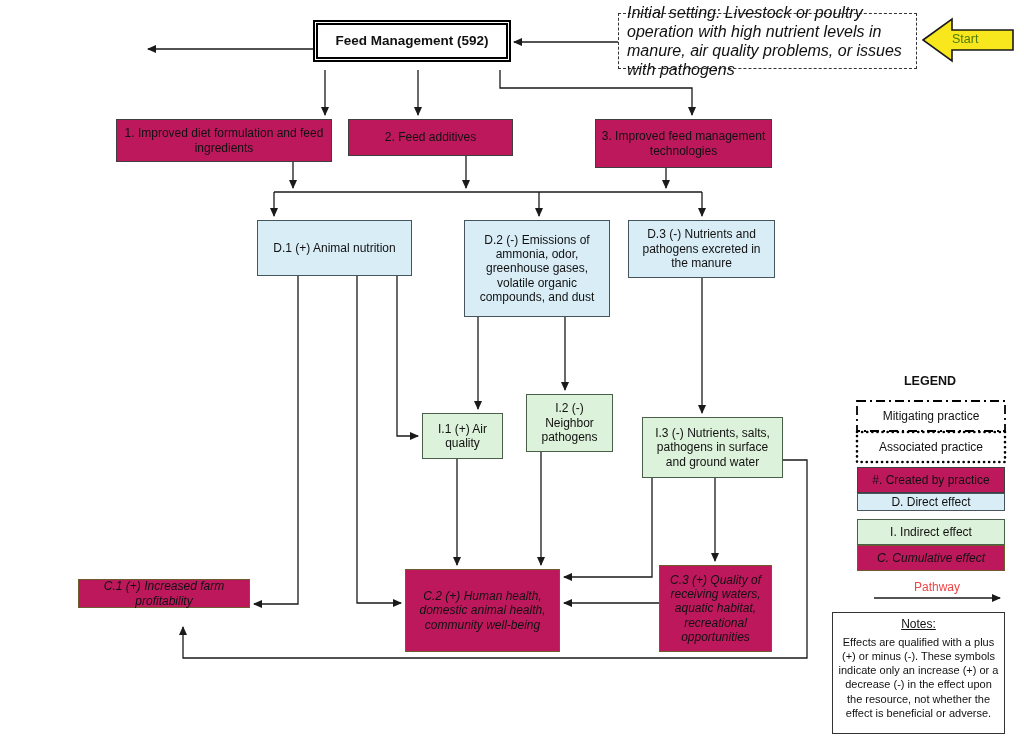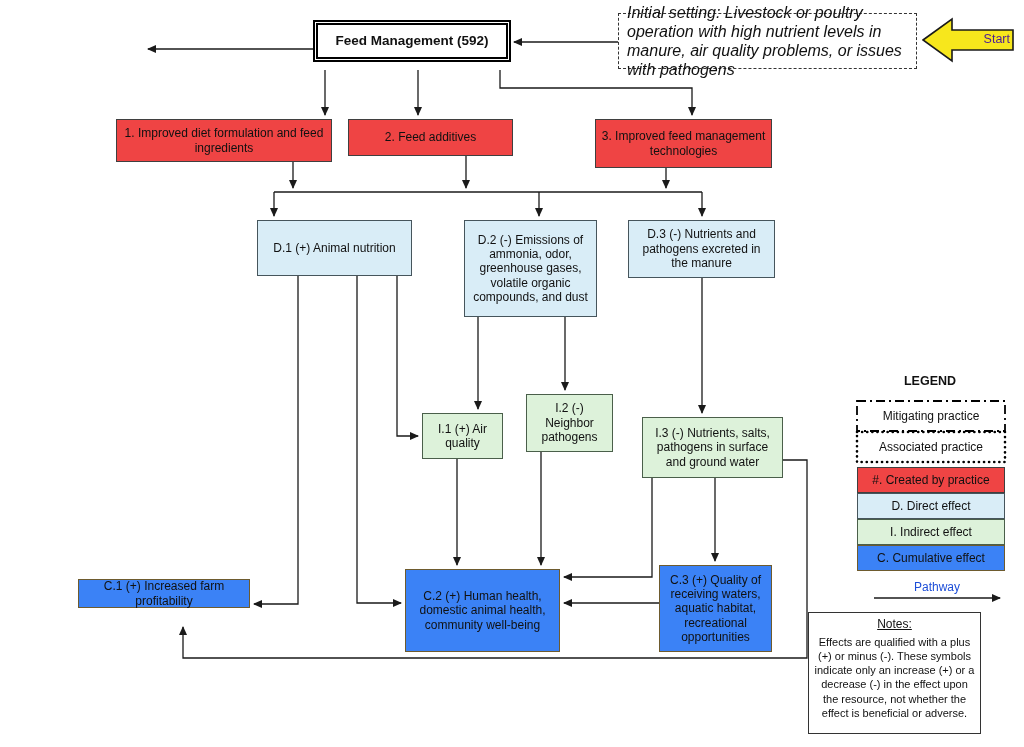--- a/index.html
+++ b/index.html
@@ -2,40 +2,40 @@
 <html><head>
 <meta charset="utf-8">
 <style>
   html,body{margin:0;padding:0;background:#fff;}
   #canvas{position:relative;width:1024px;height:747px;background:#ffffff;overflow:hidden;
           font-family:"Liberation Sans", sans-serif;}
   #wires{position:absolute;left:0;top:0;width:1024px;height:747px;z-index:1;}
   .node{position:absolute;z-index:2;display:flex;align-items:center;justify-content:center;
         text-align:center;font:12px/1.2 "Liberation Sans",sans-serif;color:#111;
         box-sizing:border-box;padding:2px 5px;}
-  .gray{background:#ef4444;border:1.5px solid #3f3f3f;}
+  .gray{background:#be185d;border:1.5px solid #3f3f3f;}
   .blue{background:#d9edf7;border:1.4px solid #46555c;}
   .green{background:#ddf2da;border:1.4px solid #4a5f4a;}
-  .orange{background:#3b82f6;border:1.4px solid #6e5b2e;}
+  .orange{background:#be185d;border:1.4px solid #6e5b2e;font-style:italic;}
   .dotted-box{background:#fff;border:2.5px dotted #000;}
   .dashed-box{background:#fff;border:1.6px dashed #333;font-style:italic;
               justify-content:flex-start;text-align:left;align-items:center;padding:3px 8px;}
   .fm{background:#fff;border:5px double #000;font-weight:bold;font-size:13.5px;}
   .leglabel{background:transparent;border:none;text-align:center;}
   .legtitle{position:absolute;z-index:2;left:855px;top:374px;width:150px;text-align:center;
             font:bold 12.5px/1.2 "Liberation Sans",sans-serif;color:#111;}
   .pathway-label{position:absolute;z-index:2;left:872px;top:580px;width:130px;text-align:center;
-            font:12px/1.2 "Liberation Sans",sans-serif;color:#1d4ed8;}
-  .notes{position:absolute;z-index:2;left:808px;top:612px;width:173px;height:122px;
+            font:12px/1.2 "Liberation Sans",sans-serif;color:#ef4444;}
+  .notes{position:absolute;z-index:2;left:832px;top:612px;width:173px;height:122px;
          box-sizing:border-box;border:1.4px solid #333;background:#fff;padding:4px 5px;
          font:11px/1.3 "Liberation Sans",sans-serif;color:#111;text-align:center;}
   .notes .ttl{text-decoration:underline;margin-bottom:2px;font-size:12px;}
   .start-wrap{position:absolute;z-index:2;left:922px;top:17px;width:92px;height:46px;}
-  .start-wrap span{position:absolute;left:30px;top:14px;width:58px;text-align:right;
-                   font:12.5px/1.3 "Liberation Sans",sans-serif;color:#4c1d95;}
+  .start-wrap span{position:absolute;left:30px;top:14px;width:58px;text-align:left;
+                   font:12.5px/1.3 "Liberation Sans",sans-serif;color:#4d7c0f;}
 </style>
 </head>
 <body>
 
 <div id="canvas">
 
   <svg id="wires" viewBox="0 0 1024 747" xmlns="http://www.w3.org/2000/svg">
     <defs>
       <marker id="ah" markerWidth="9" markerHeight="8" refX="8" refY="4" orient="auto" markerUnits="userSpaceOnUse">
         <path d="M0,0 L9,4 L0,8 z" fill="#1a1a1a"></path>
@@ -83,36 +83,36 @@
       <polygon points="1,23 30,2 30,13 91,13 91,33 30,33 30,44" fill="#f7e71c" stroke="#1a1a1a" stroke-width="1.6"></polygon>
     </svg>
     <span>Start</span>
   </div>
 
   <div class="node gray" style="left:116px;top:119px;width:216px;height:43px">1. Improved diet formulation and feed ingredients</div>
   <div class="node gray" style="left:348px;top:119px;width:165px;height:37px">2. Feed additives</div>
   <div class="node gray" style="left:595px;top:119px;width:177px;height:49px">3. Improved feed management technologies</div>
 
   <div class="node blue" style="left:257px;top:220px;width:155px;height:56px">D.1 (+) Animal nutrition</div>
-  <div class="node blue" style="left:464px;top:220px;width:133px;height:97px">D.2 (-) Emissions of ammonia, odor, greenhouse gases, volatile organic compounds, and dust</div>
+  <div class="node blue" style="left:464px;top:220px;width:146px;height:97px">D.2 (-) Emissions of ammonia, odor, greenhouse gases, volatile organic compounds, and dust</div>
   <div class="node blue" style="left:628px;top:220px;width:147px;height:58px">D.3 (-) Nutrients and pathogens excreted in the manure</div>
 
   <div class="node green" style="left:422px;top:413px;width:81px;height:46px">I.1 (+) Air quality</div>
   <div class="node green" style="left:526px;top:394px;width:87px;height:58px">I.2 (-) Neighbor pathogens</div>
   <div class="node green" style="left:642px;top:417px;width:141px;height:61px">I.3 (-) Nutrients, salts, pathogens in surface and ground water</div>
 
   <div class="node orange" style="left:78px;top:579px;width:172px;height:29px">C.1 (+) Increased farm profitability</div>
   <div class="node orange" style="left:405px;top:569px;width:155px;height:83px">C.2 (+) Human health, domestic animal health, community well-being</div>
   <div class="node orange" style="left:659px;top:565px;width:113px;height:87px">C.3 (+) Quality of receiving waters, aquatic habitat, recreational opportunities</div>
 
   <div class="legtitle">LEGEND</div>
   <div class="node leglabel" style="left:857px;top:402px;width:148px;height:28px">Mitigating practice</div>
   <div class="node leglabel" style="left:857px;top:433px;width:148px;height:28px">Associated practice</div>
   <div class="node gray" style="left:857px;top:467px;width:148px;height:26px">#.  Created by practice</div>
-  <div class="node blue" style="left:857px;top:493px;width:148px;height:26px">D.  Direct effect</div>
+  <div class="node blue" style="left:857px;top:493px;width:148px;height:18px">D.  Direct effect</div>
   <div class="node green" style="left:857px;top:519px;width:148px;height:26px">I.  Indirect effect</div>
   <div class="node orange" style="left:857px;top:545px;width:148px;height:26px">C.  Cumulative effect</div>
   <div class="pathway-label">Pathway</div>
 
   <div class="notes">
     <div class="ttl">Notes:</div>
     <div>Effects are qualified with a plus (+) or minus (-). These symbols indicate only an increase (+) or a decrease (-) in the effect upon the resource, not whether the effect is beneficial or adverse.</div>
   </div>
 
 </div>

